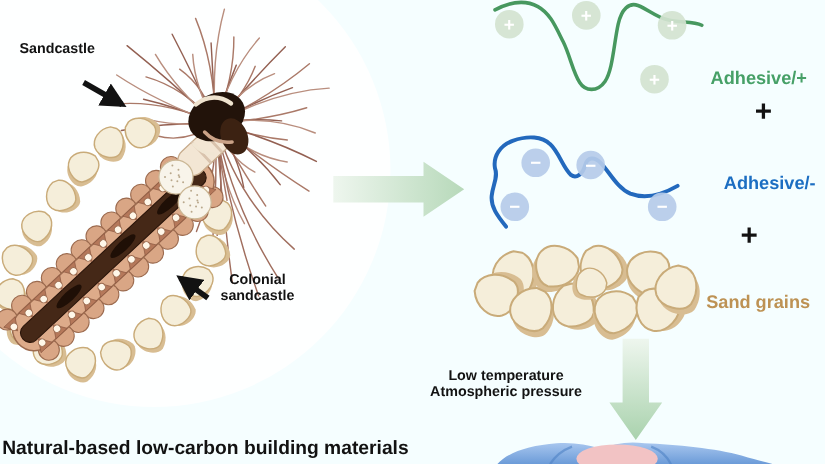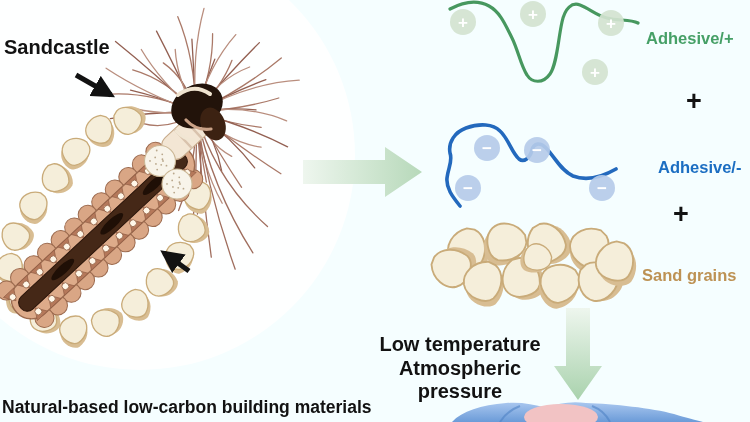--- a/index.html
+++ b/index.html
@@ -1,19 +1,19 @@
 <!DOCTYPE html>
 <html><head>
 <meta charset="utf-8">
 <style>
   html,body{margin:0;padding:0;background:#fff;}
   #canvas{position:relative;width:750px;height:422px;background:#f5feff;overflow:hidden;
           font-family:"Liberation Sans",sans-serif;}
   #art{position:absolute;left:0;top:0;}
-  .lbl{position:absolute;font-weight:700;color:#121212;font-size:20px;line-height:1.18;white-space:nowrap;}
+  .lbl{position:absolute;font-weight:700;color:#121212;font-size:13px;line-height:1.18;white-space:nowrap;}
   .ctr{text-align:center;white-space:normal;}
   .plus-sep{font-size:27px;line-height:1;}
 </style>
 </head>
 <body>
 
 <div id="canvas">
 
   <svg id="art" width="750" height="422" viewBox="0 0 750 422">
     <defs>
@@ -291,23 +291,27 @@
                C614,404 652,408 674,414 C687,418 696,420 703,422 Z" fill="url(#gP)"></path>
       <ellipse cx="561" cy="417" rx="37" ry="13" fill="#f2c3c4"></ellipse>
       <path d="M500,422 C505,414 512,409 520,406 M610,422 C606,414 600,409 592,406" stroke="#4f82c4" stroke-width="2" fill="none" opacity="0.6"></path>
     </g>
   </svg>
 
   <div class="lbl ctr" style="left:4px;top:36px;width:96px;">
     <div>Sandcastle</div>
   </div>
 
-
-
-  <div class="lbl" style="left:646px;top:29px;font-size:16.5px;color:#46a067;">Adhesive/+</div>
+  <div class="lbl ctr" style="left:178px;top:246px;width:112px;">
+    <div>Colonial</div>
+    <div>sandcastle</div>
+  </div>
+
+
+  <div class="lbl" style="left:646px;top:62px;font-size:16.5px;color:#46a067;">Adhesive/+</div>
 
   <div class="lbl ctr plus-sep" style="left:679px;top:88px;width:30px;">+</div>
 
   <div class="lbl" style="left:646px;top:158px;font-size:16.5px;color:#1c6ec2;margin-left:12px;">Adhesive/-</div>
 
   <div class="lbl ctr plus-sep" style="left:666px;top:201px;width:30px;">+</div>
 
   <div class="lbl" style="left:642px;top:266px;font-size:16.5px;color:#bd9254;">Sand grains</div>
 
   <div class="lbl" style="left:2px;top:397px;font-size:17.5px;">Natural-based low-carbon building materials</div>

